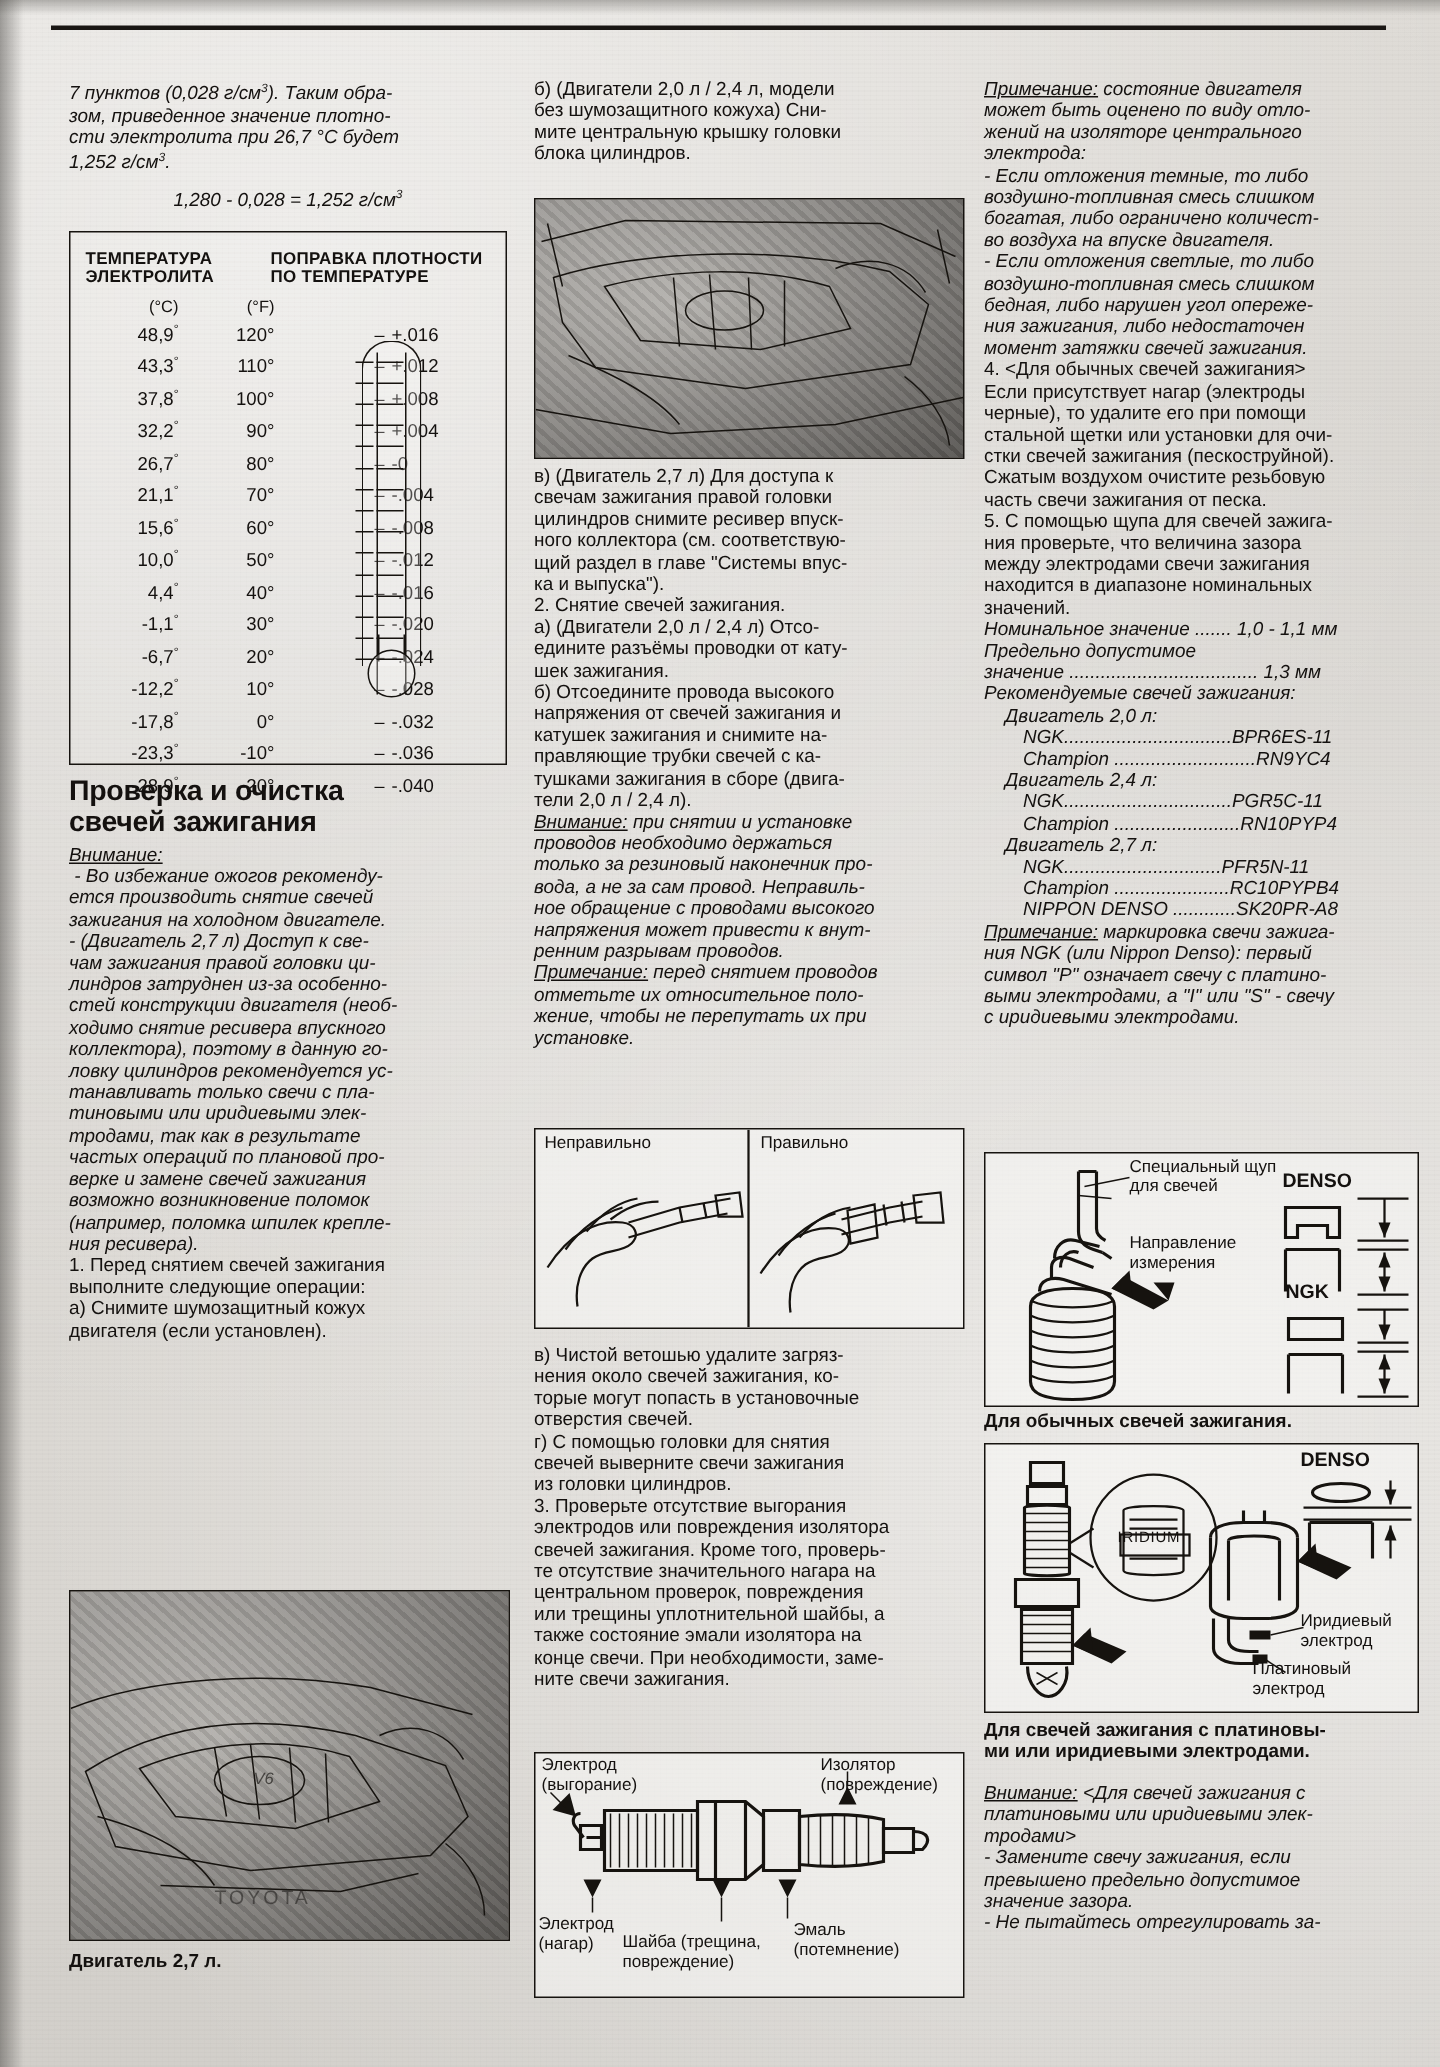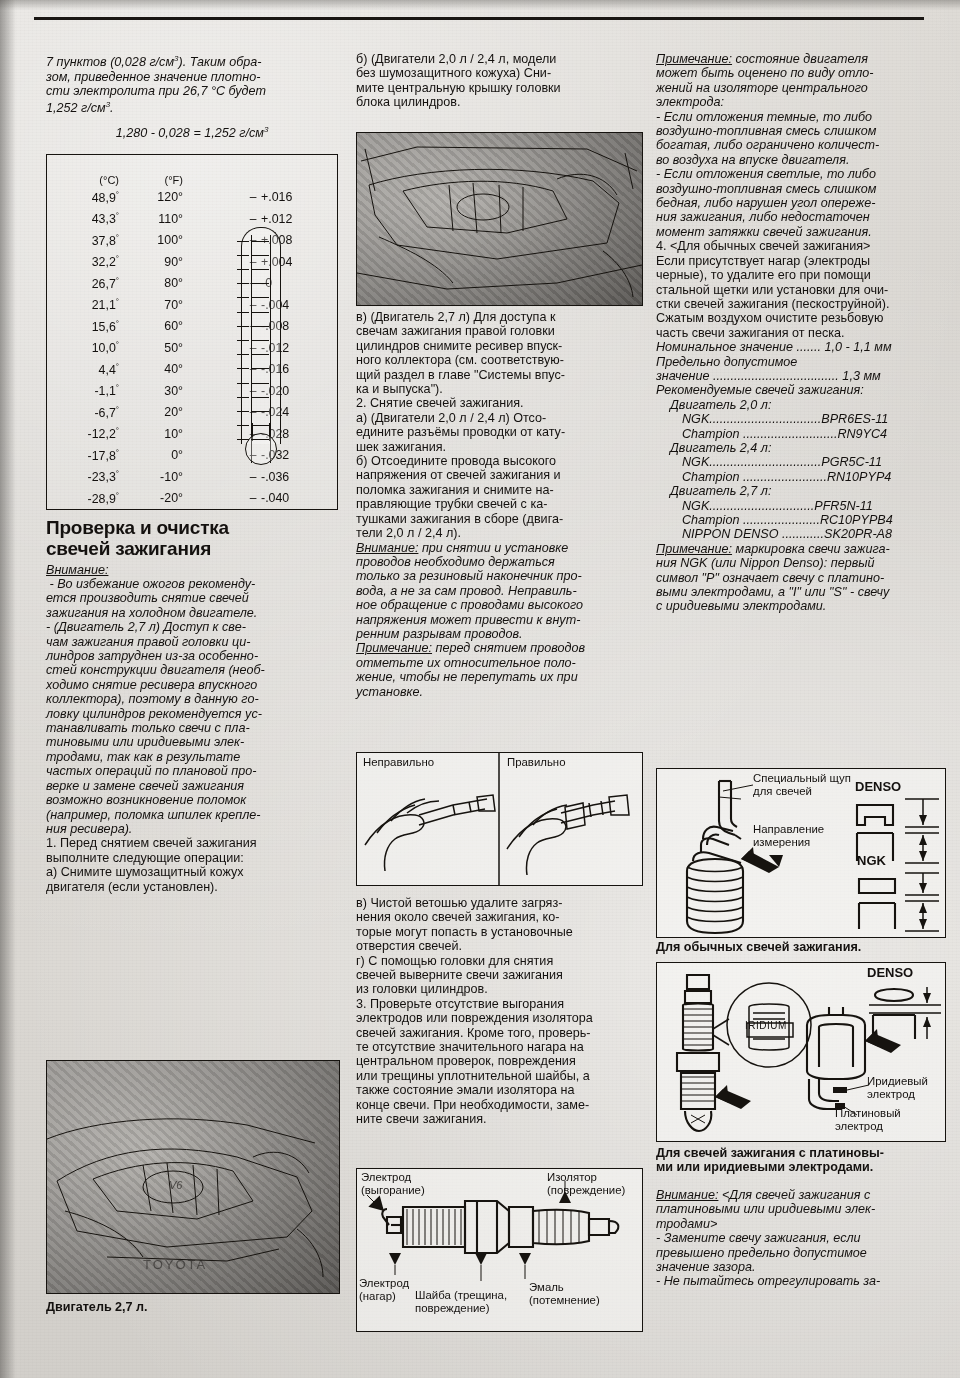--- a/index.html
+++ b/index.html
@@ -123,20 +123,30 @@
     <span>сти электролита при 26,7 °С будет</span><br>
     <span>1,252 г/см</span><span class="sup">3</span>.
   </p>
 
   <div class="gap"></div>
   <p class="t ital center">
     <span>1,280 - 0,028 = 1,252 г/см</span><span class="sup">3</span>
   </p>
 
   <div class="box therm-box">
+    <div class="therm-head">
+      <div class="th-l">
+        <span>ТЕМПЕРАТУРА</span><br>
+        <span>ЭЛЕКТРОЛИТА</span>
+      </div>
+      <div class="th-r">
+        <span>ПОПРАВКА ПЛОТНОСТИ</span><br>
+        <span>ПО ТЕМПЕРАТУРЕ</span>
+      </div>
+    </div>
 
     <div class="unit-row">
       <div class="u-c">(°С)</div>
       <div class="u-f">(°F)</div>
     </div>
 
     <div class="rows" id="therm-rows">
         <div class="trow">
           <div class="c-cel">48,9<span class="deg">°</span></div>
           <div class="c-f">120<span class="deg">°</span></div>
@@ -379,21 +389,21 @@
   </p>
   <p class="t">2. Снятие свечей зажигания.</p>
   <p class="t">
     <span class="ital">а) (Двигатели 2,0 л / 2,4 л) Отсо-</span><br>
     <span>едините разъёмы проводки от кату-</span><br>
     <span>шек зажигания.</span>
   </p>
   <p class="t">
     <span>б) Отсоедините провода высокого</span><br>
     <span>напряжения от свечей зажигания и</span><br>
-    <span>поломка зажигания и снимите на-</span><br>
+    <span>катушек зажигания и снимите на-</span><br>
     <span>правляющие трубки свечей с ка-</span><br>
     <span>тушками зажигания в сборе (двига-</span><br>
     <span>тели 2,0 л / 2,4 л).</span>
   </p>
   <p class="t ital">
     <span class="u">Внимание:</span><span> при снятии и установке</span><br>
     <span>проводов необходимо держаться</span><br>
     <span>только за резиновый наконечник про-</span><br>
     <span>вода, а не за сам провод. Неправиль-</span><br>
     <span>ное обращение с проводами высокого</span><br>
@@ -546,20 +556,27 @@
     <span>момент затяжки свечей зажигания.</span>
   </p>
   <p class="t">
     <span class="ital">4. &lt;Для обычных свечей зажигания&gt;</span><br>
     <span>Если присутствует нагар (электроды</span><br>
     <span>черные), то удалите его при помощи</span><br>
     <span>стальной щетки или установки для очи-</span><br>
     <span>стки свечей зажигания (пескоструйной).</span><br>
     <span>Сжатым воздухом очистите резьбовую</span><br>
     <span>часть свечи зажигания от песка.</span>
+  </p>
+  <p class="t">
+    <span>5. С помощью щупа для свечей зажига-</span><br>
+    <span>ния проверьте, что величина зазора</span><br>
+    <span>между электродами свечи зажигания</span><br>
+    <span>находится в диапазоне номинальных</span><br>
+    <span>значений.</span>
   </p>
   <p class="t ital">
     <span>Номинальное значение</span><span> .......</span><span> 1,0 - 1,1 мм</span>
   </p>
   <p class="t ital">
     <span>Предельно допустимое</span><br>
     <span>значение</span><span> ....................................</span><span> 1,3 мм</span>
   </p>
   <p class="t ital">Рекомендуемые свечей зажигания:</p>
   <div id="plug-list">

